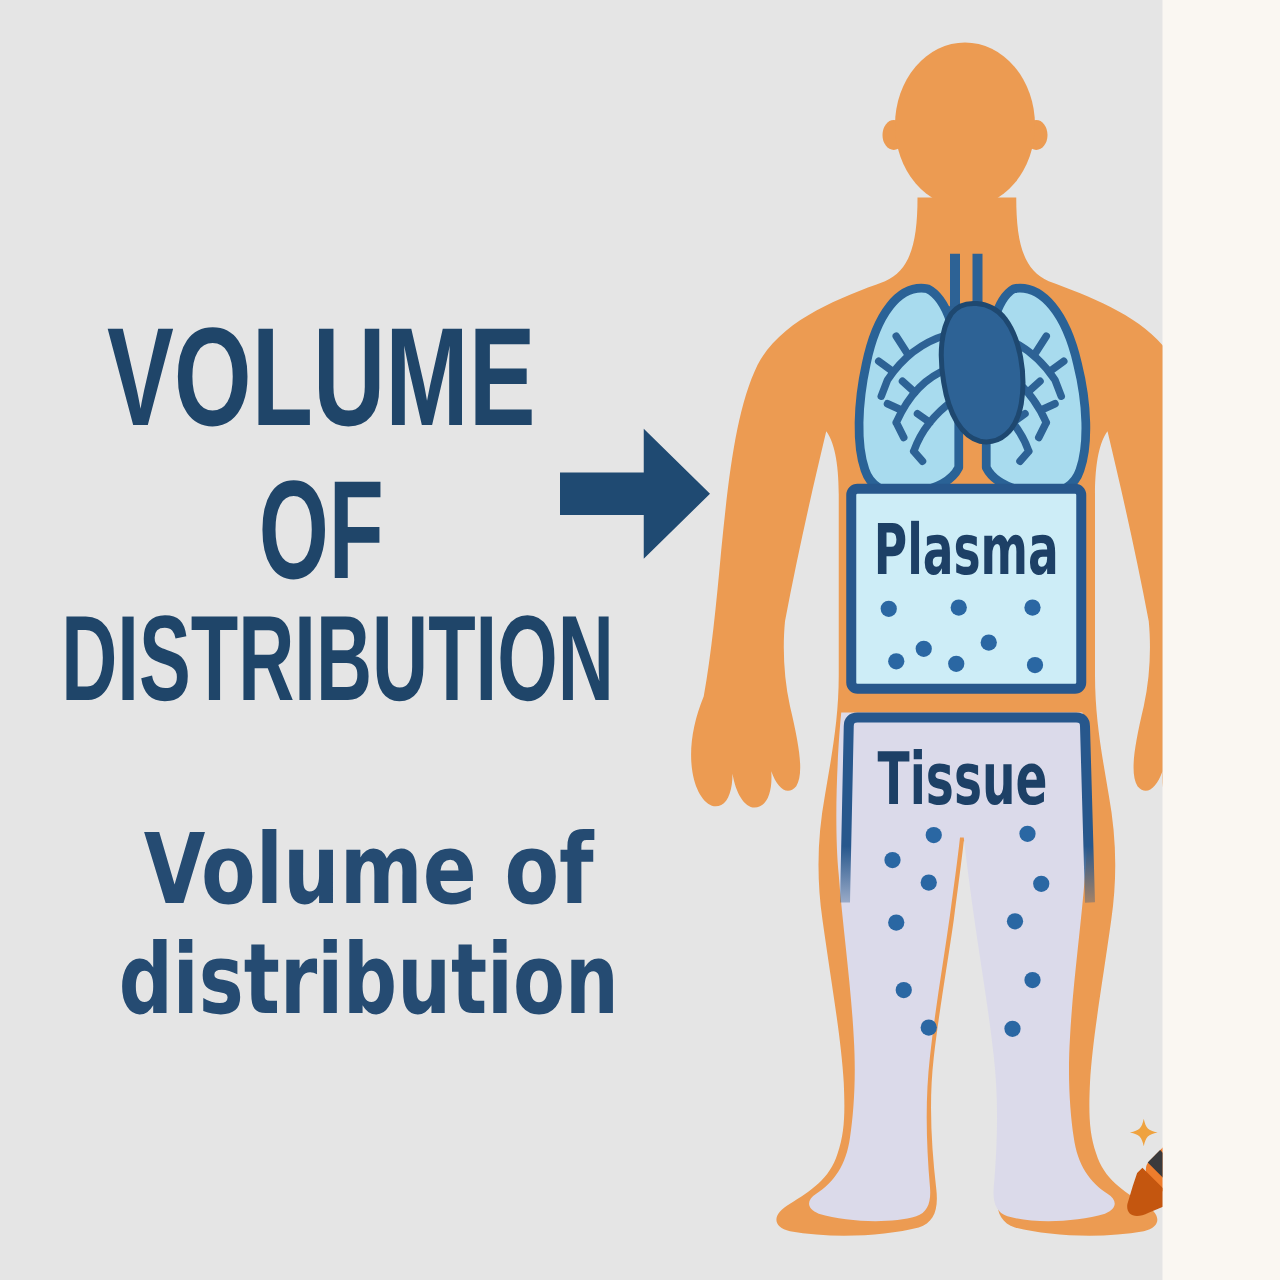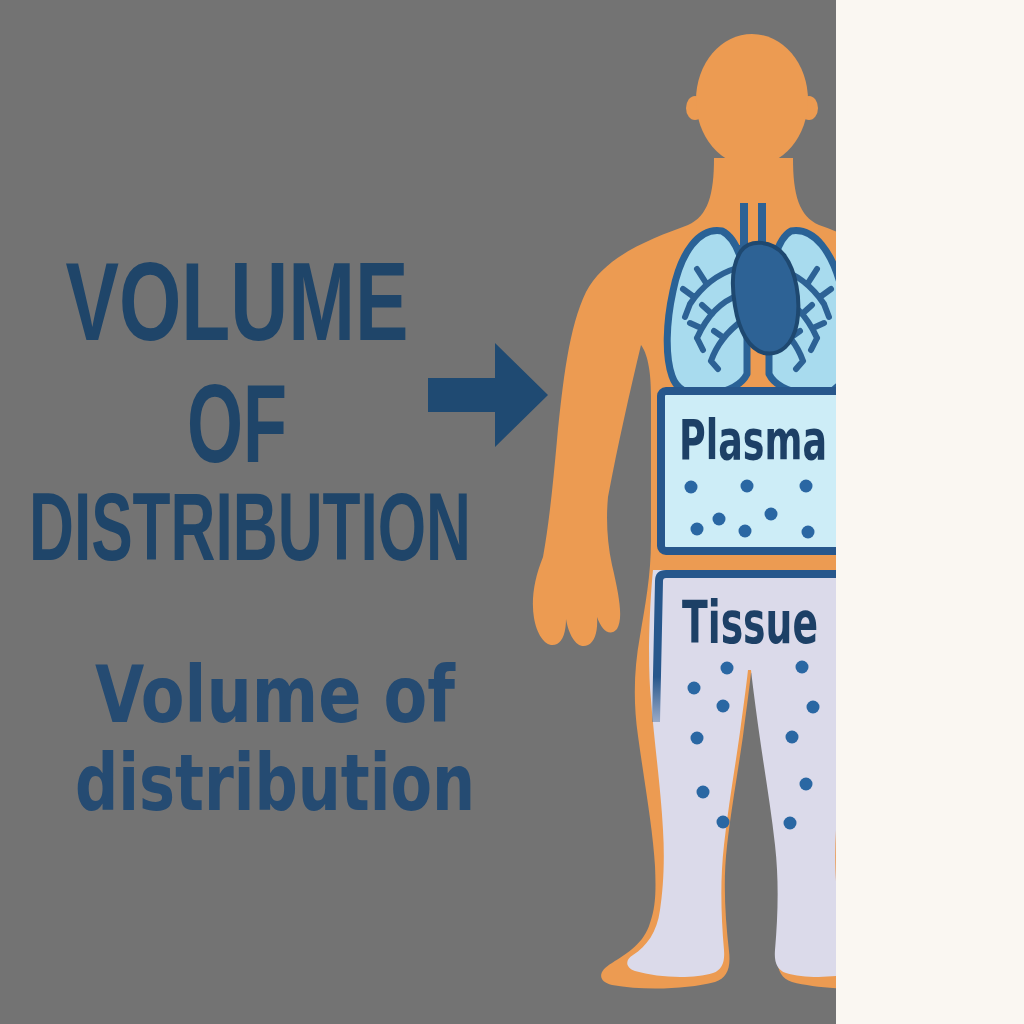--- a/index.html
+++ b/index.html
@@ -1,17 +1,17 @@
 <!DOCTYPE html>
 <html><head>
 <meta charset="utf-8">
 <style>
   html,body{margin:0;padding:0;}
   body{background:#FAF7F2;font-family:"Liberation Sans",sans-serif;}
-  .stage{position:relative;width:836px;height:1024px;background:#737373;overflow:hidden;}
+  .stage{position:relative;width:910px;height:1024px;background:#e5e5e5;overflow:hidden;padding-left:20px;}
   svg{display:block;}
   .headline{font-family:"Liberation Sans",sans-serif;font-weight:700;}
   .soft{font-family:"DejaVu Sans","Liberation Sans",sans-serif;font-weight:700;}
 </style>
 </head>
 <body>
 
 <div class="stage">
 <svg width="1024" height="1024" viewBox="0 0 1024 1024">
   <defs>

